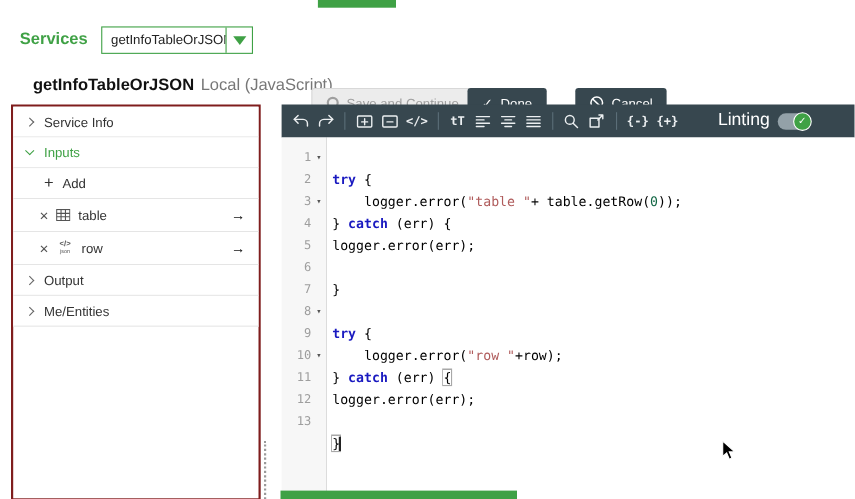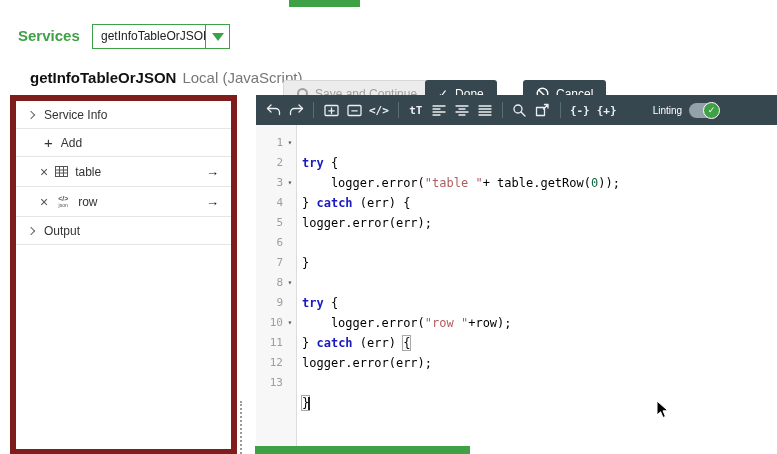--- a/index.html
+++ b/index.html
@@ -35,21 +35,21 @@
     border:none; font-family:"Liberation Sans", sans-serif;margin-top:16px;
   }
   .btn-disabled { left:283px; background:#ececec; color:#9f9f9f; border:1px solid #d8d8d8; cursor:default; }
   .circle-ico { width:11px; height:11px; border:2px solid #9f9f9f; border-radius:50%; display:inline-block; }
   .btn-dark { background:#37474f; color:#fff; }
   .btn-done { left:425px; }
   .btn-cancel { left:523px; }
   .cancel-ico { width:13px; height:13px; display:inline-flex; }
 
   
-  .sidebar { left:10px; top:95px; width:227px; height:360px; border:6px solid #7f1d1d; background:#fff; }
+  .sidebar { left:10px; top:95px; width:227px; height:360px; border:2px solid #7f1d1d; background:#fff; }
   .side-row, .side-sub, .side-item {
     display:flex; align-items:center; border-bottom:1px solid #e5e5e5;
     font-size:12px; color:#333; cursor:pointer; background:#fff;
   }
   .side-row { height:28px; padding-left:12px; }
   .side-sub { height:28px; padding-left:28px; }
   .side-item { height:30px; padding-left:24px; }
   .chev { width:6px; height:6px; border-right:1.5px solid #666; border-bottom:1.5px solid #666; display:inline-block; margin-right:10px; flex:none; }
   .chev.right { transform:rotate(-45deg); }
   .chev.down  { transform:rotate(45deg); border-color:#3fa145; margin-top:-3px; }
@@ -68,21 +68,21 @@
   
   .editor { left:256px; top:95px; width:521px; height:359px; }
   .ed-toolbar {
     height:30px; background:#37474f; display:flex; align-items:center;
     padding:0 9px; gap:7px; color:#eceff1;
   }
   .tb-icon { min-width:16px; height:18px; display:inline-flex; align-items:center; justify-content:center; cursor:pointer; }
   .tb-icon svg { stroke:#eceff1; fill:none; stroke-width:1.3; stroke-linecap:round; stroke-linejoin:round; }
   .tb-glyph { font-family:"DejaVu Sans Mono", monospace; font-size:11px; font-weight:bold; color:#eceff1; }
   .tb-divider { width:1px; height:16px; background:#5b6e78; margin:0 2px; }
-  .tb-text { font-size:10px; color:#fff; margin-left:3px;padding-left:26px; }
+  .tb-text { font-size:16px; color:#fff; margin-left:3px;padding-left:26px; }
   .toggle { width:30px; height:15px; border-radius:8px; background:#93a1a8; position:relative; cursor:pointer; flex:none; }
   .knob {
     position:absolute; right:-1px; top:-1px; width:17px; height:17px; border-radius:50%;
     background:#3fa145; border:1px solid #fff; color:#fff; font-size:9px;
     display:flex; align-items:center; justify-content:center;
   }
 
   
   .code-wrap {
     position:relative; height:329px; overflow:hidden; padding-top:8px;
@@ -136,20 +136,24 @@
       </svg>
   </span>
   <span>Cancel</span>
 </button>
 
 <div class="abs sidebar">
   <div class="side-row">
     <span class="chev right"></span>
     <span>Service Info</span>
   </div>
+  <div class="side-row">
+    <span class="chev down"></span>
+    <span class="green-text">Inputs</span>
+  </div>
   <div class="side-sub">
     <span class="plus">+</span>
     <span>Add</span>
   </div>
   <div class="side-item">
     <span class="del">×</span>
     <span class="item-icon">
       <svg width="13" height="11" viewBox="0 0 13 11" stroke="#555" fill="none" stroke-width="1">
         <rect x="0.5" y="0.5" width="12" height="10"></rect>
         <line x1="0.5" y1="4" x2="12.5" y2="4"></line>
@@ -167,20 +171,24 @@
       <span class="jt">&lt;/&gt;</span>
       <span class="jb">json</span>
     </span>
     <span class="item-label">row</span>
     <span class="go">→</span>
   </div>
   <div class="side-row">
     <span class="chev right"></span>
     <span>Output</span>
   </div>
+  <div class="side-row">
+    <span class="chev right"></span>
+    <span>Me/Entities</span>
+  </div>
 </div>
 
 <div class="abs resize-dots"></div>
 
 <div class="abs editor">
   <div class="ed-toolbar">
     <span class="tb-icon">
       <svg width="15" height="14" viewBox="0 0 15 14">
           <path d="M5 2 L1.5 5.5 L5 9"></path>
           <path d="M1.5 5.5 H9.5 C12 5.5 13.5 7.5 13.5 9.5 V11.5"></path>

